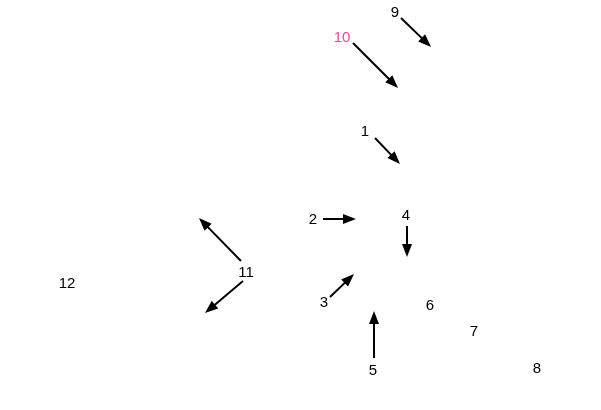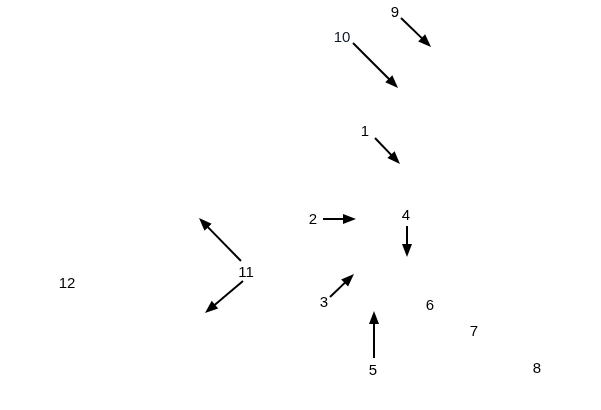--- a/index.html
+++ b/index.html
@@ -84,17 +84,17 @@
   <div id="label-layer" class="label-layer">
       <div class="num-label" style="left: 365px; top: 130px; color: rgb(0, 0, 0);">1</div>
       <div class="num-label" style="left: 313px; top: 218px; color: rgb(0, 0, 0);">2</div>
       <div class="num-label" style="left: 324px; top: 301px; color: rgb(0, 0, 0);">3</div>
       <div class="num-label" style="left: 406px; top: 214px; color: rgb(0, 0, 0);">4</div>
       <div class="num-label" style="left: 373px; top: 369px; color: rgb(0, 0, 0);">5</div>
       <div class="num-label" style="left: 430px; top: 304px; color: rgb(0, 0, 0);">6</div>
       <div class="num-label" style="left: 474px; top: 330px; color: rgb(0, 0, 0);">7</div>
       <div class="num-label" style="left: 537px; top: 367px; color: rgb(0, 0, 0);">8</div>
       <div class="num-label" style="left: 395px; top: 11px; color: rgb(0, 0, 0);">9</div>
-      <div class="num-label" style="left: 342px; top: 36px; color: #0f172a;">10</div>
+      <div class="num-label" style="left: 342px; top: 36px; color: #ec4899;">10</div>
       <div class="num-label" style="left: 246px; top: 271px; color: #000000;">11</div>
       <div class="num-label" style="left: 67px; top: 282px; color: rgb(0, 0, 0);">12</div>
     </div>
 </div>
 
 </body></html>

